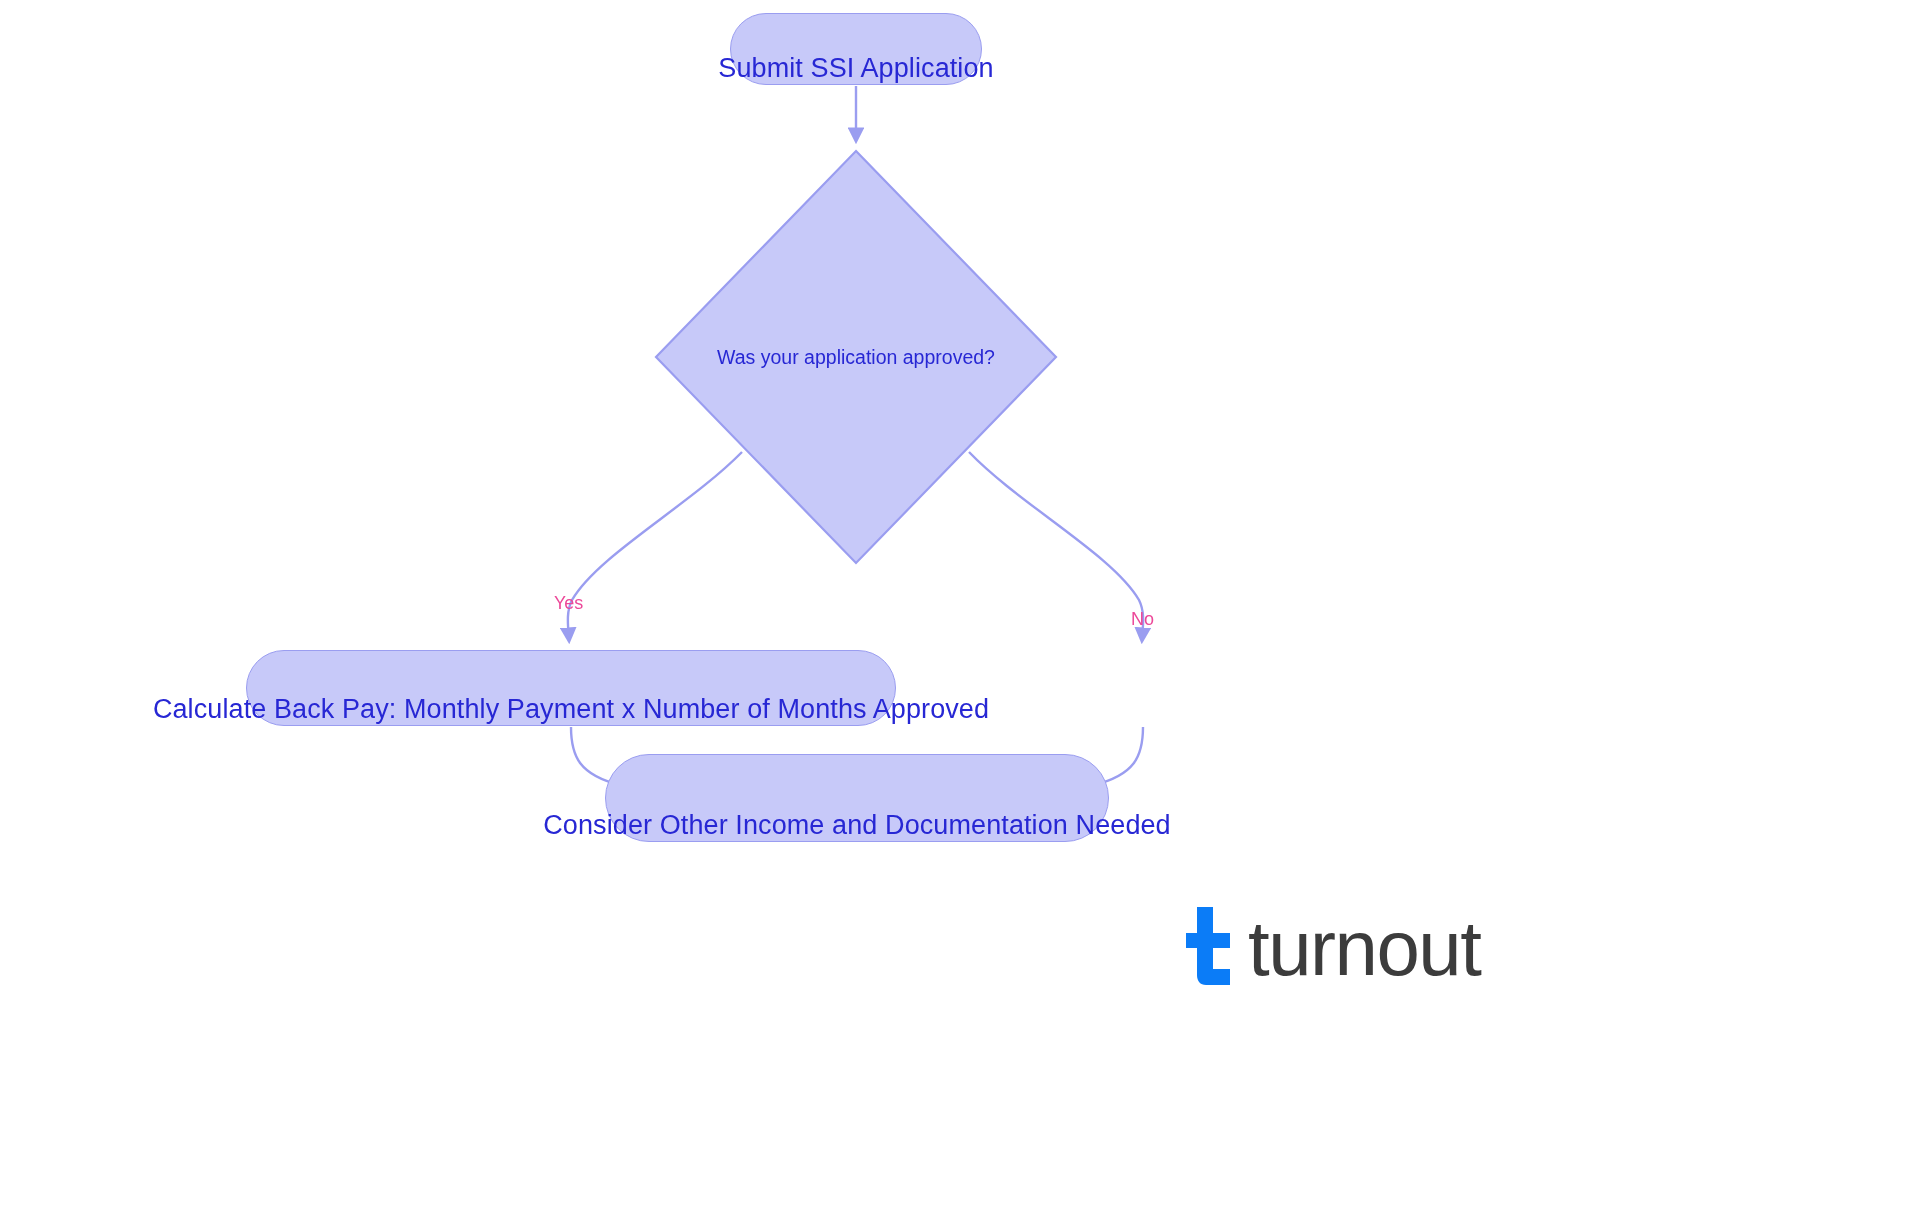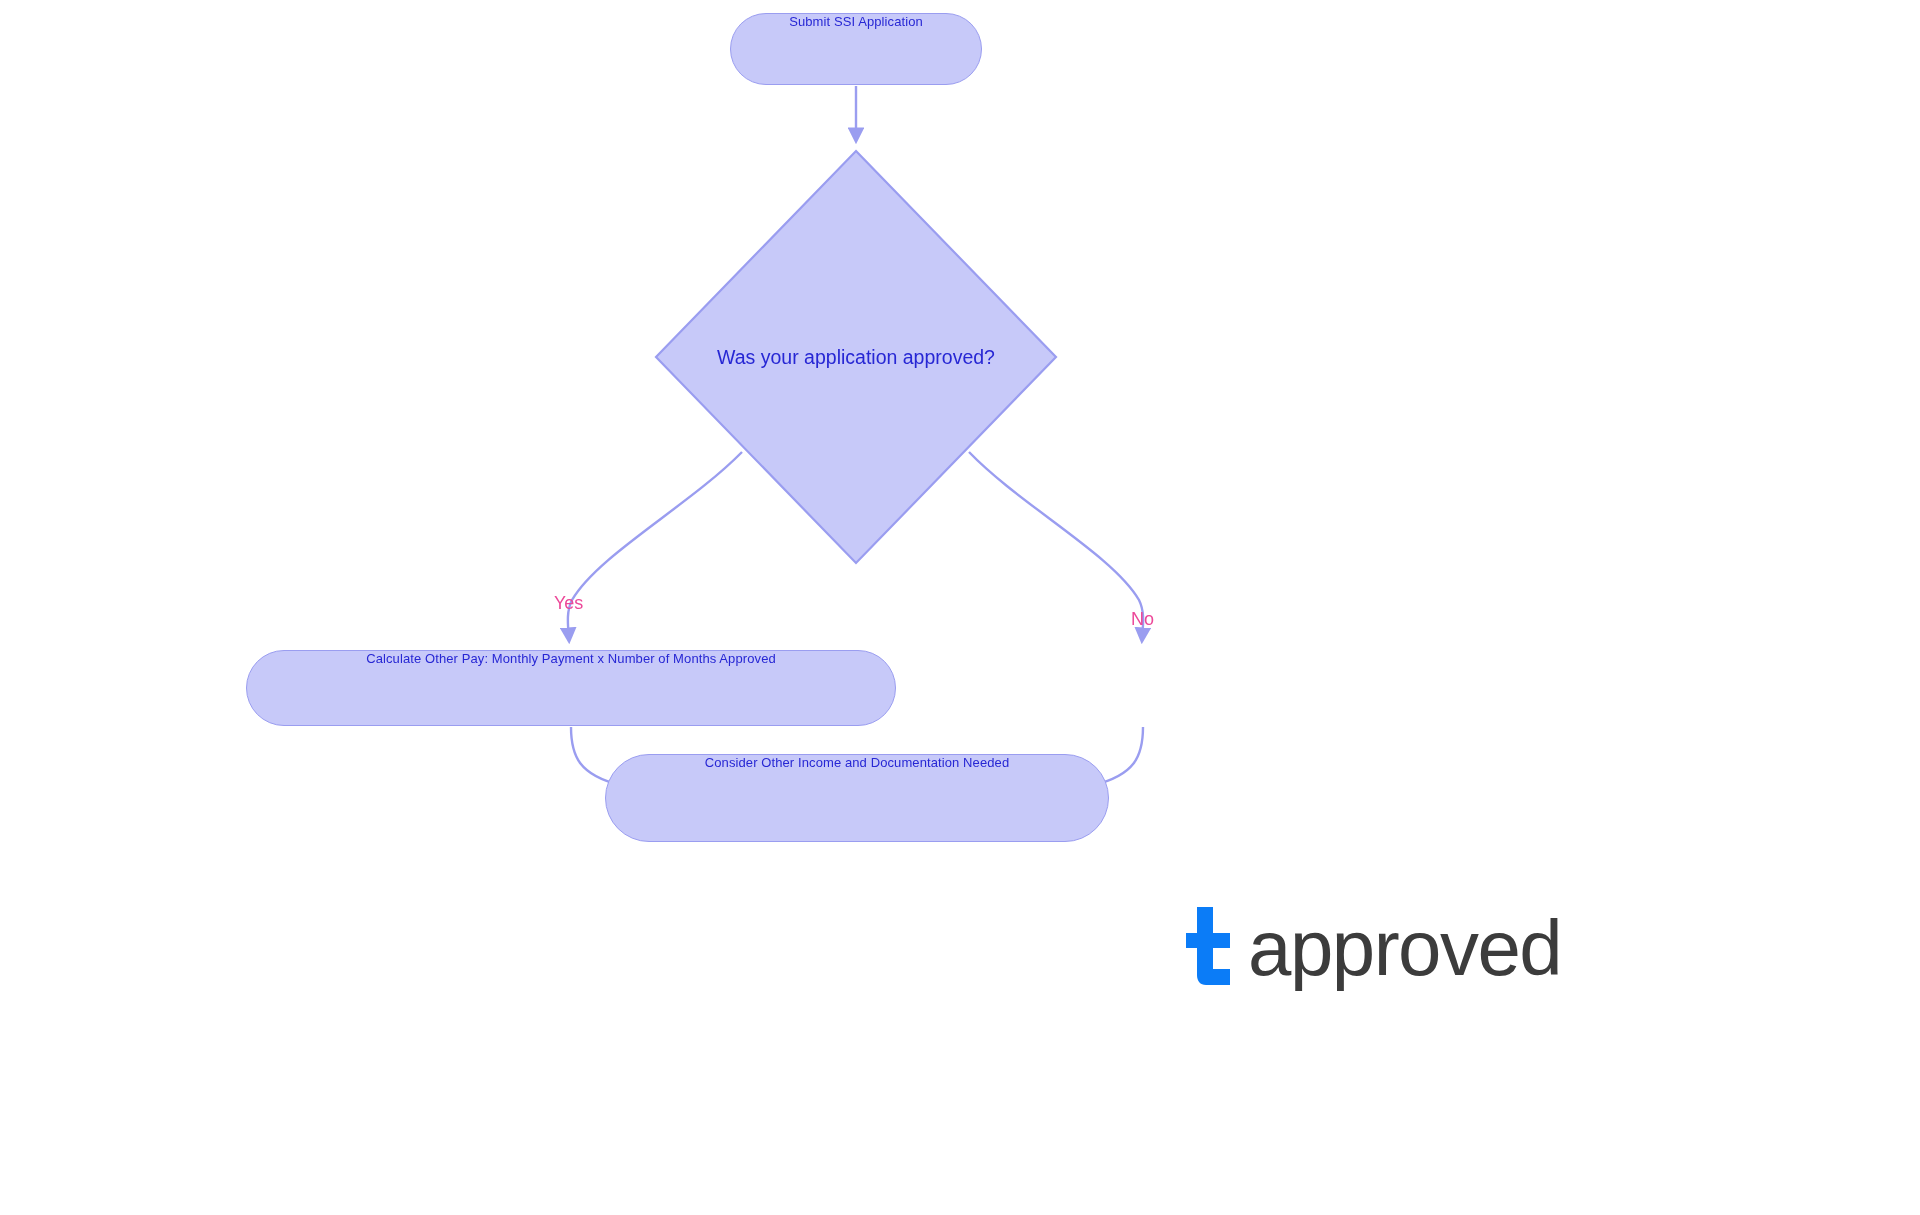--- a/index.html
+++ b/index.html
@@ -29,27 +29,27 @@
     top: 0;
     width: 1920px;
     height: 1215px;
   }
 
   
   .node {
     position: absolute;
     box-sizing: border-box;
     display: flex;
-    align-items: flex-start;
+    align-items: flex-end;
     justify-content: center;
     background: #c7c9f9;
     border: 1.6px solid #9a9df0;
     border-radius: 48px;
     color: #2727d4;
-    font-size: 13px;
+    font-size: 27px;
     letter-spacing: 0.1px;
     white-space: nowrap;
     font-family: "Liberation Sans", sans-serif;
   }
 
   #node-start {
     left: 730px;
     top: 13px;
     width: 252px;
     height: 72px;
@@ -180,28 +180,28 @@
     <svg class="diamond-shape" viewBox="0 0 404 416" preserveAspectRatio="none" xmlns="http://www.w3.org/2000/svg">
       <polygon points="202,2 402,208 202,414 2,208" fill="#c7c9f9" stroke="#9a9df0" stroke-width="2.2"></polygon>
     </svg>
     <div class="diamond-label">Was your application approved?</div>
   </div>
 
   <div class="edge-label" id="edge-label-yes">Yes</div>
   <div class="edge-label" id="edge-label-no">No</div>
 
   <div class="node" id="node-backpay">
-    <span>Calculate Other Pay: Monthly Payment x Number of Months Approved</span>
+    <span>Calculate Back Pay: Monthly Payment x Number of Months Approved</span>
   </div>
 
 
   <div class="node" id="node-consider">
     <span>Consider Other Income and Documentation Needed</span>
   </div>
 
   <div id="brand-logo">
     <svg class="logo-mark" viewBox="0 0 44 82" xmlns="http://www.w3.org/2000/svg">
       <path d="M 11 0 L 27 0 L 27 26 L 44 26 L 44 41 L 27 41 L 27 62 L 44 62 L 44 78 L 20 78 C 14 78 11 74 11 68 L 11 41 L 0 41 L 0 26 L 11 26 Z" fill="#0b7cf7"></path>
     </svg>
-    <span class="logo-wordmark">approved</span>
+    <span class="logo-wordmark">turnout</span>
   </div>
 
 </div>
 
 </body></html>

